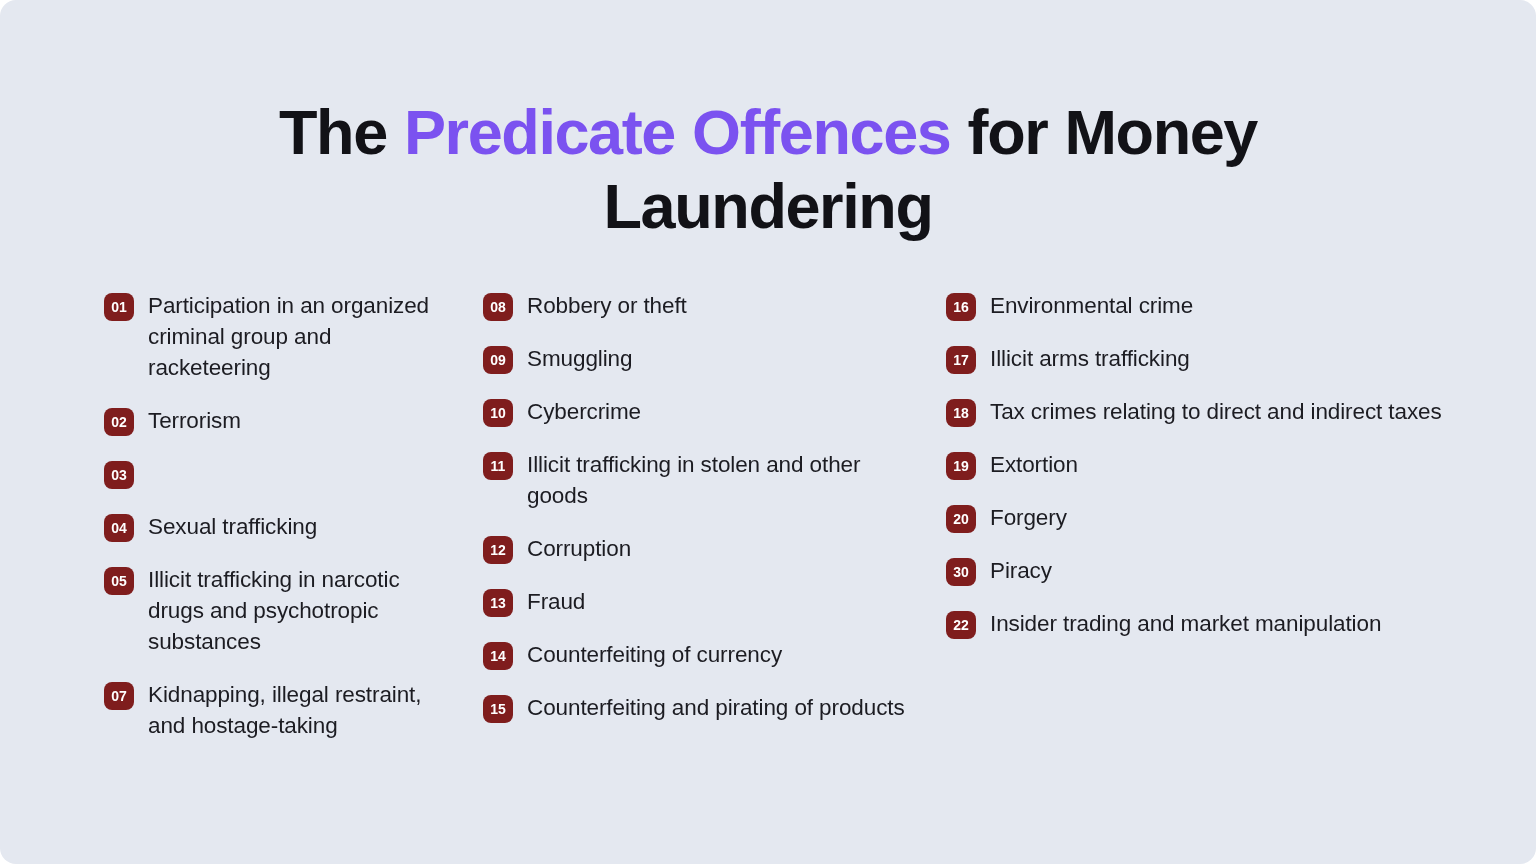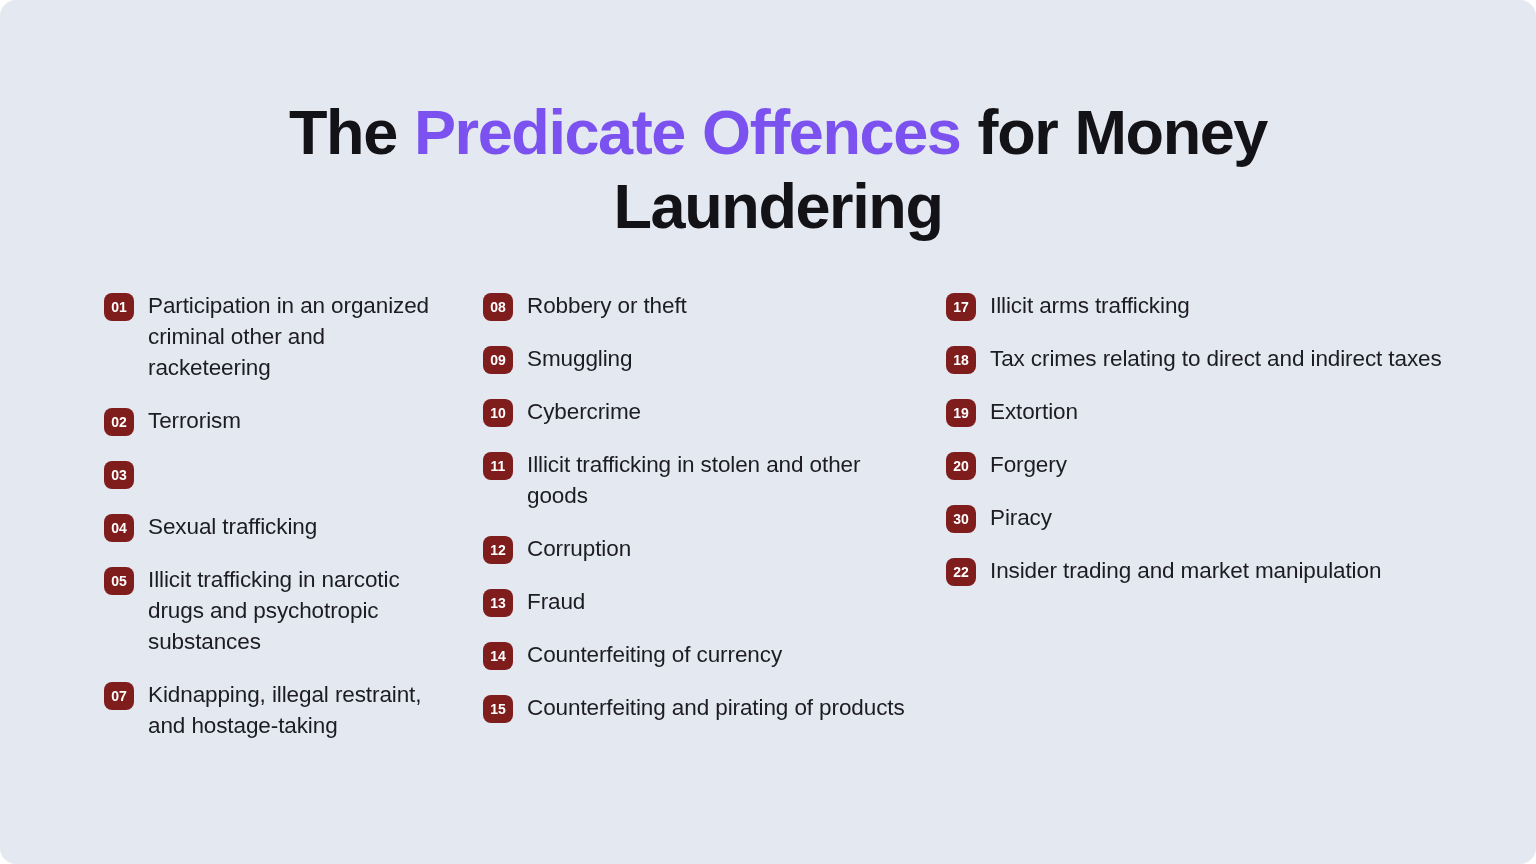--- a/index.html
+++ b/index.html
@@ -19,21 +19,21 @@
     height: 864px;
     background: #e4e8f0;
     border-radius: 16px;
     box-sizing: border-box;
     overflow: hidden;
   }
 
   
   .title-block {
     position: absolute;
-    left: 120px;
+    left: 110px;
     top: 96px;
     width: 1316px;
     text-align: center;
   }
   .title {
     margin: 0;
     font-family: "Liberation Sans", sans-serif;
     font-size: 63px;
     line-height: 1.17;
     font-weight: 900;
@@ -100,21 +100,21 @@
 <div id="canvas">
 
   <div class="title-block">
     <h1 class="title"><span>The </span><span class="accent">Predicate Offences</span><span> for Money Laundering</span></h1>
   </div>
 
   <div class="columns">
     <div class="column col-1">
         <div class="item">
           <div class="badge">01</div>
-          <div class="item-label">Participation in an organized criminal other and racketeering</div>
+          <div class="item-label">Participation in an organized criminal group and racketeering</div>
         </div>
         <div class="item">
           <div class="badge">02</div>
           <div class="item-label">Terrorism</div>
         </div>
         <div class="item">
           <div class="badge">03</div>
         </div>
         <div class="item">
           <div class="badge">04</div>
@@ -158,20 +158,24 @@
           <div class="badge">14</div>
           <div class="item-label">Counterfeiting of currency</div>
         </div>
         <div class="item">
           <div class="badge">15</div>
           <div class="item-label">Counterfeiting and pirating of products</div>
         </div>
       </div>
     <div class="column col-3">
         <div class="item">
+          <div class="badge">16</div>
+          <div class="item-label">Environmental crime</div>
+        </div>
+        <div class="item">
           <div class="badge">17</div>
           <div class="item-label">Illicit arms trafficking</div>
         </div>
         <div class="item">
           <div class="badge">18</div>
           <div class="item-label">Tax crimes relating to direct and indirect taxes</div>
         </div>
         <div class="item">
           <div class="badge">19</div>
           <div class="item-label">Extortion</div>

